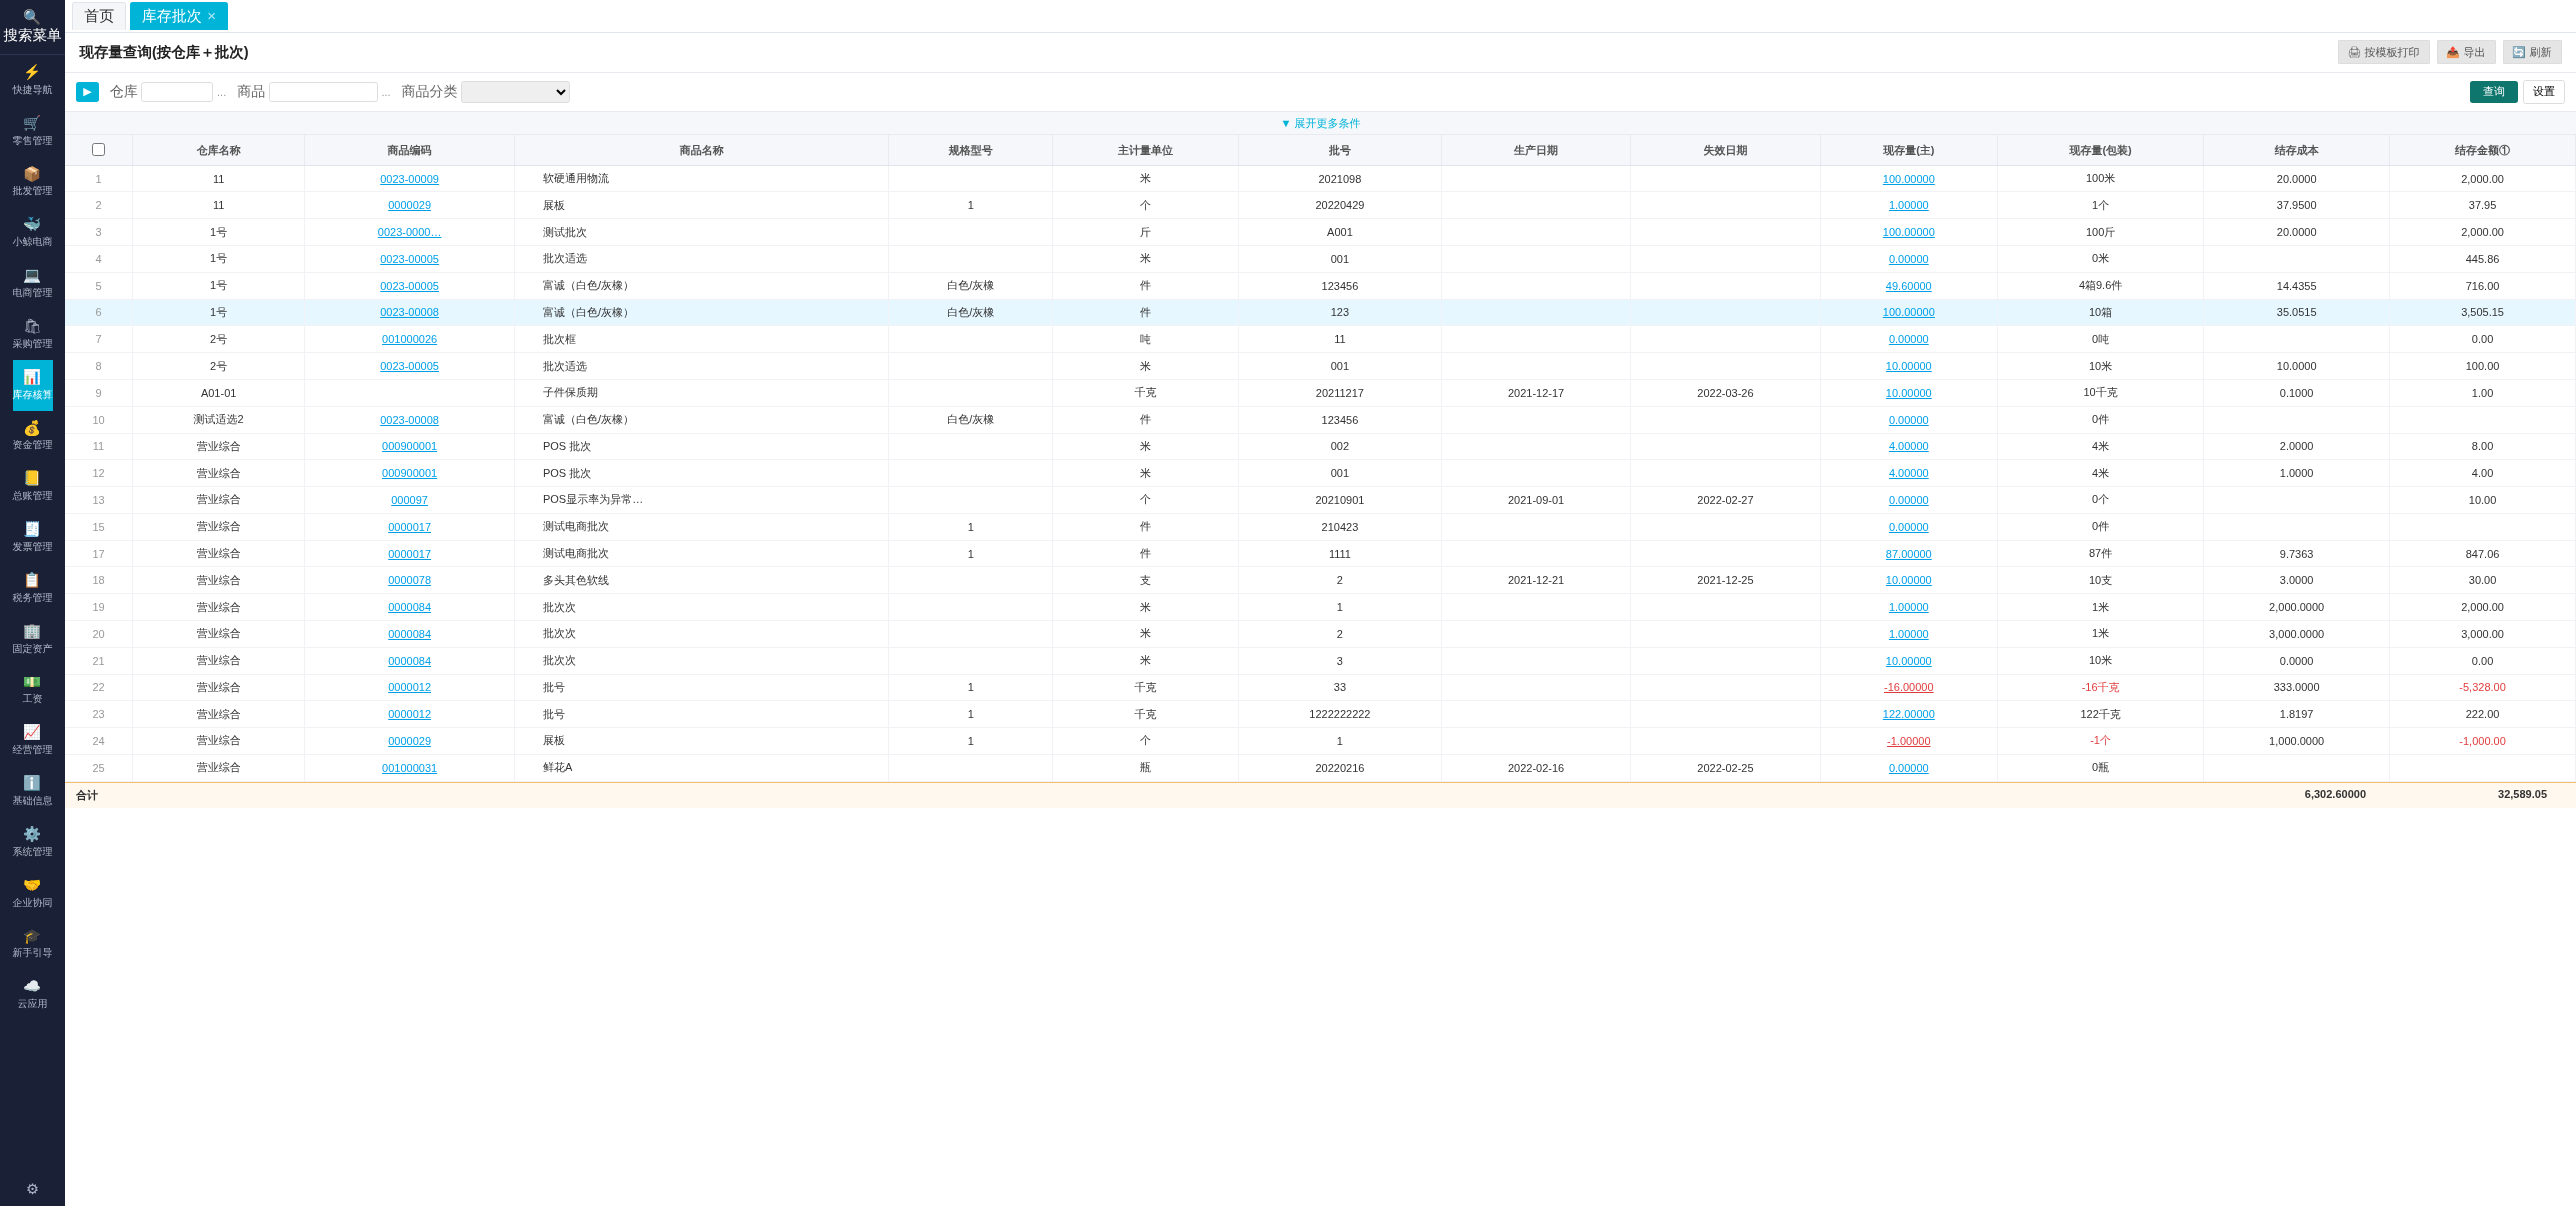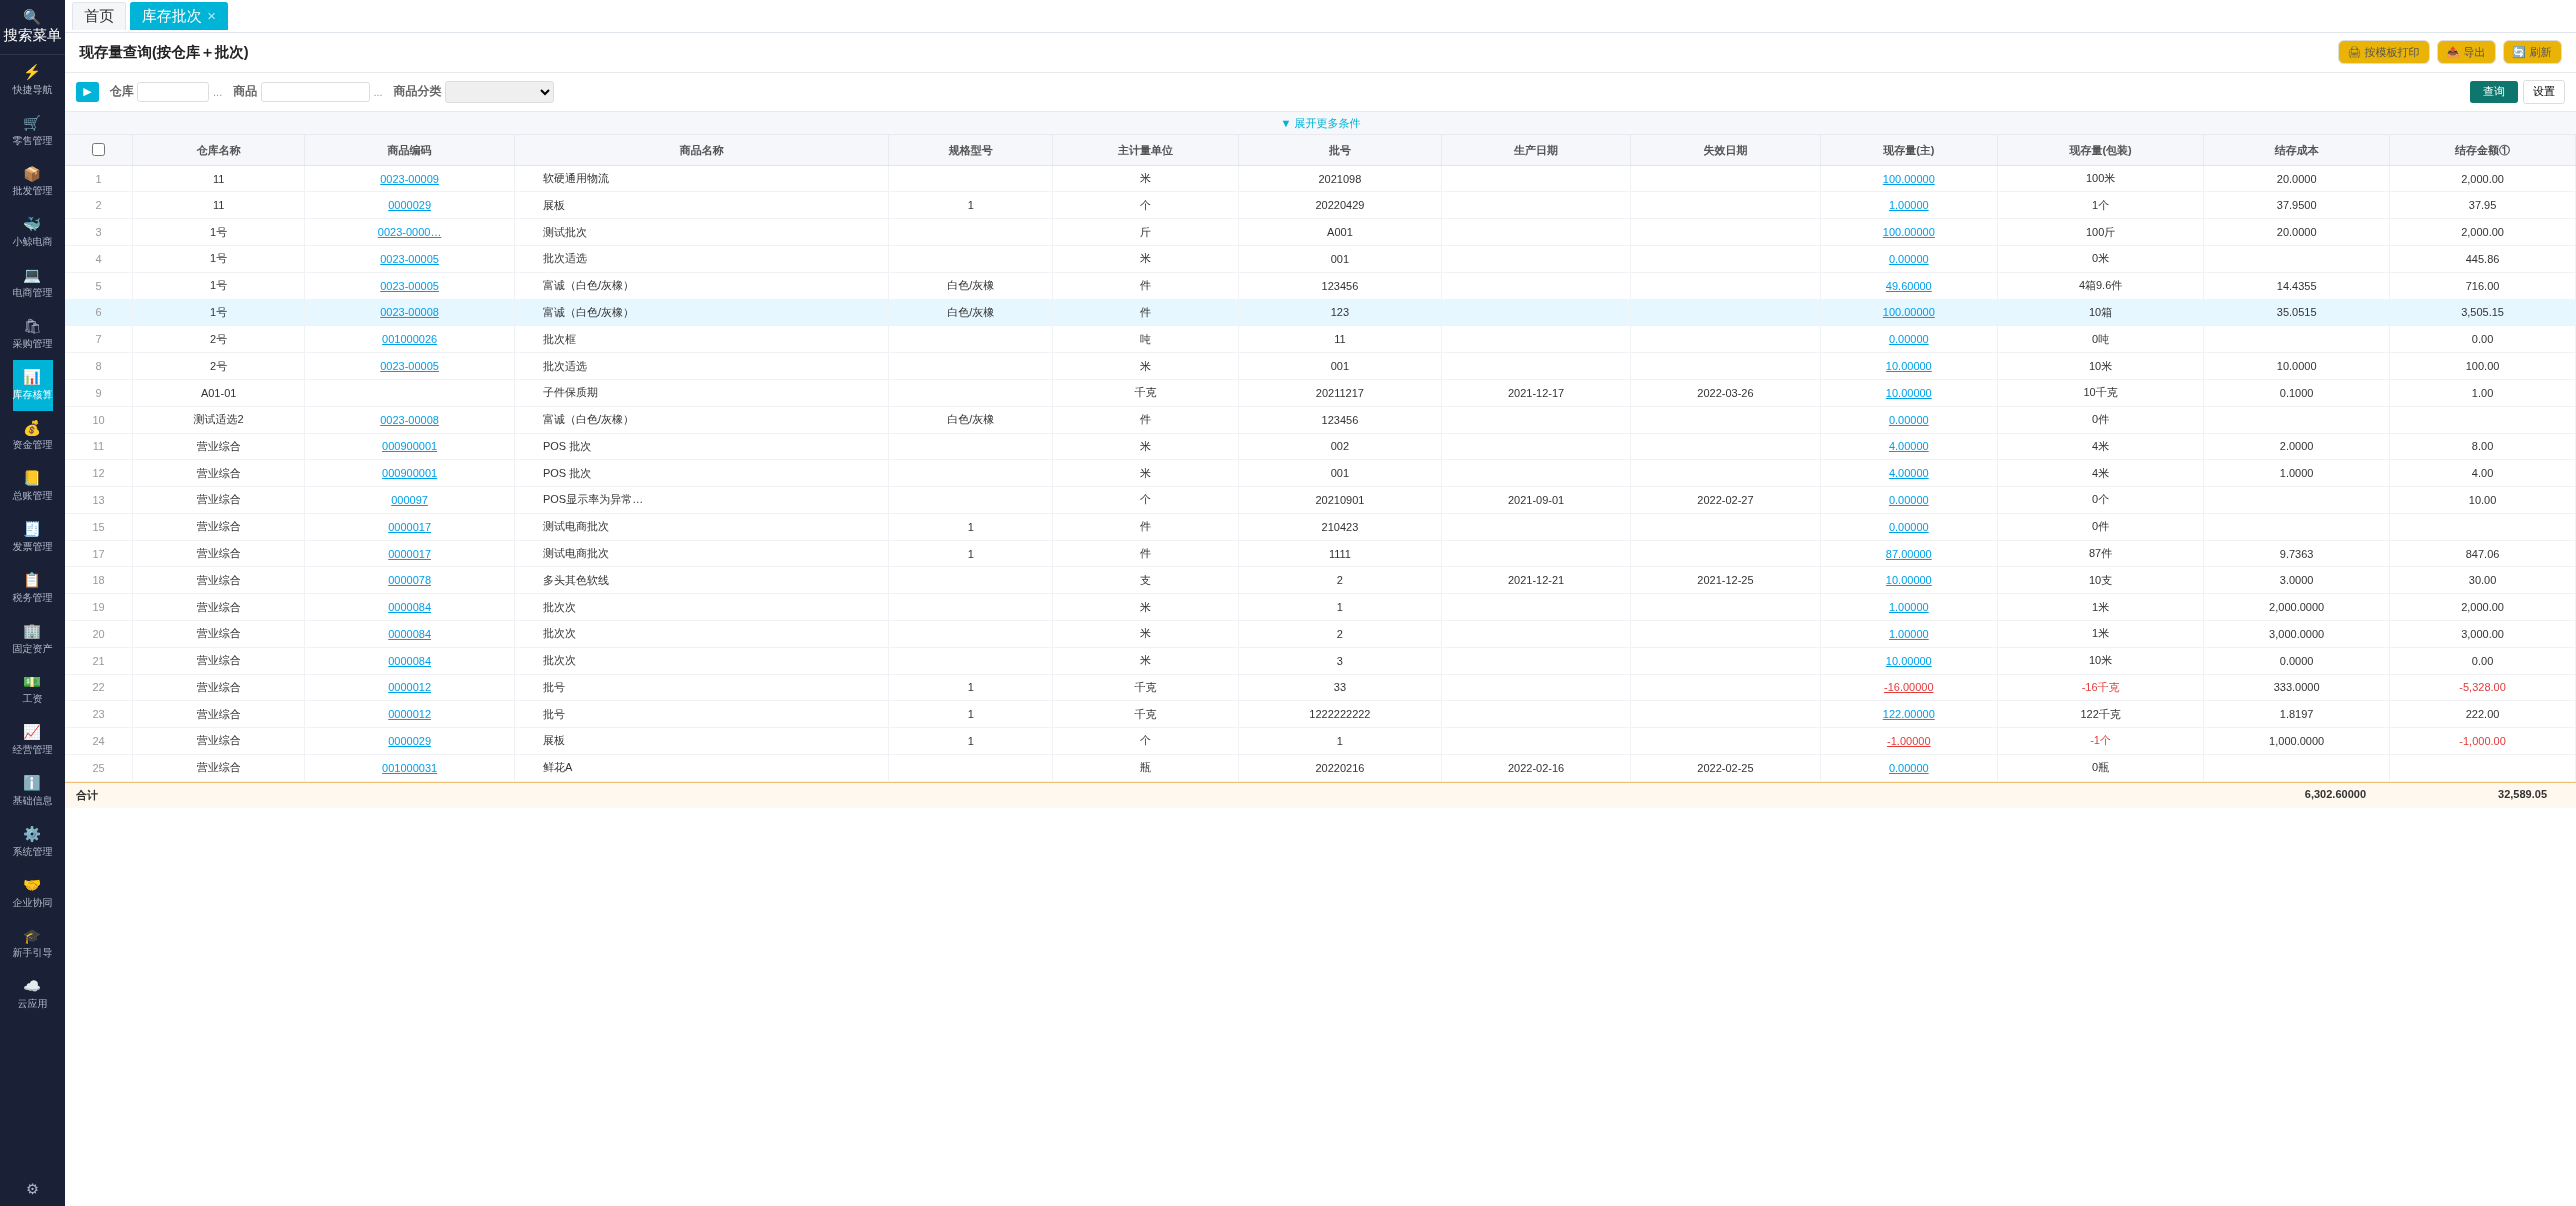--- a/index.html
+++ b/index.html
@@ -91,42 +91,42 @@
       border-bottom: 0.9px solid #e8eaf0;
       display: flex;
       align-items: center;
       justify-content: space-between;
     }
     .page-title { font-size: 14.5px; font-weight: bold; color: #222; }
     .header-actions { display: flex; align-items: center; gap: 7.2px; }
     .header-btn {
       display: flex; align-items: center; gap: 2.7px;
       padding: 3.6px 9px; border: 0.9px solid #ddd;
-      border-radius: 6px; cursor: pointer; background: #eab308;
+      border-radius: 1px; cursor: pointer; background: #e5e5e5;
       font-size: 11px; color: #555;
     }
 
     
     .search-bar {
       background: #fff;
       padding: 7.2px 11px;
       border-bottom: 0.9px solid #e8eaf0;
       display: flex;
       align-items: center;
       gap: 11px;
     }
     .search-expand-btn {
       background: #00b4d8; color: #fff;
       border: none; border-radius: 2.7px;
       padding: 3.6px 7.2px; cursor: pointer; font-size: 11px;
     }
     .search-field {
       display: flex; align-items: center; gap: 3.6px;
     }
-    .search-field label { color: #666; white-space: nowrap; font-size: 12px; font-weight: bold; }
+    .search-field label { color: #666; white-space: nowrap; font-size: 14px; }
     .search-field input, .search-field select {
       border: 0.9px solid #ddd; border-radius: 2.7px;
       padding: 2.7px 5.4px; font-size: 11px; outline: none;
       width: 109px;
     }
     .search-field .ellipsis { color: #999; }
     .search-actions { margin-left: auto; display: flex; gap: 5.4px; align-items: center; }
     .btn-query { background: #0f766e; color: #fff; border: none; padding: 3.6px 12.7px; border-radius: 2.7px; cursor: pointer; font-size: 11px; }
     .btn-setting { background: #fff; border: 0.9px solid #ddd; padding: 3.6px 9px; border-radius: 2.7px; cursor: pointer; font-size: 11px; }
 

